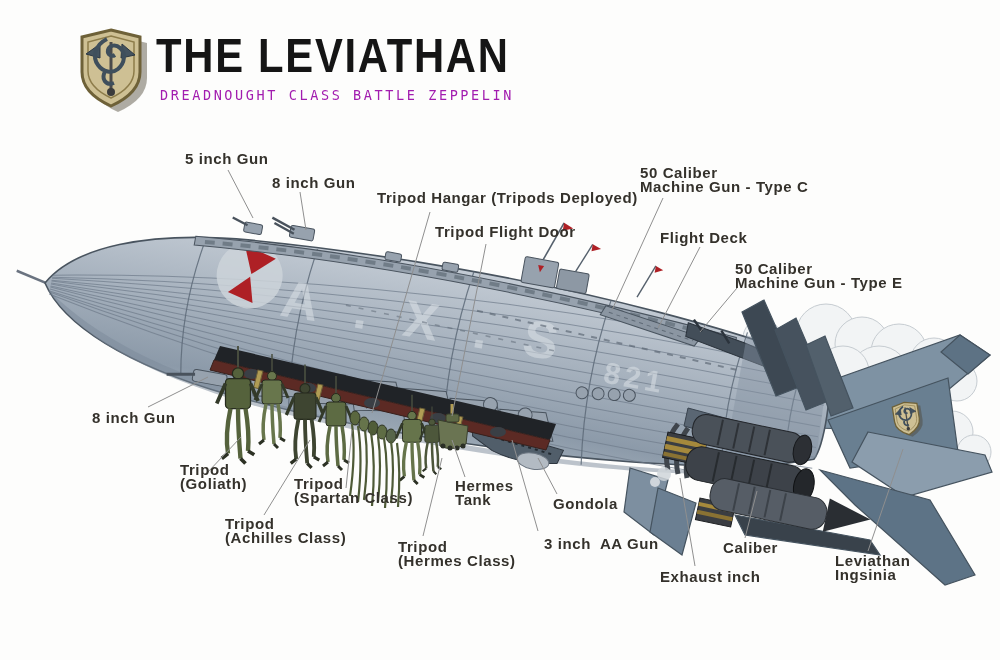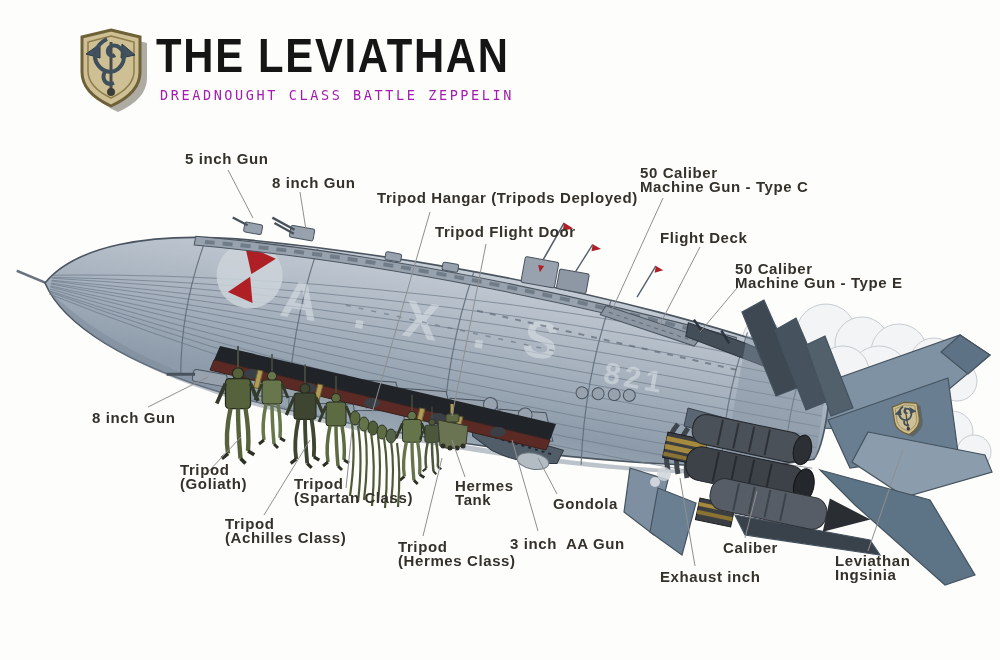--- a/index.html
+++ b/index.html
@@ -375,18 +375,18 @@
 (Goliath)</div>
   <div class="callout" style="left:294px;top:477px">Tripod
 (Spartan Class)</div>
   <div class="callout" style="left:225px;top:517px">Tripod
 (Achilles Class)</div>
   <div class="callout" style="left:398px;top:540px">Tripod
 (Hermes Class)</div>
   <div class="callout" style="left:455px;top:479px">Hermes
 Tank</div>
   <div class="callout" style="left:553px;top:497px">Gondola</div>
-  <div class="callout" style="left:510px;top:537px">3 inch  AA Gun</div>
+  <div class="callout" style="left:544px;top:537px">3 inch  AA Gun</div>
   <div class="callout" style="left:660px;top:570px">Exhaust inch</div>
   <div class="callout" style="left:723px;top:541px">Caliber</div>
   <div class="callout" style="left:835px;top:554px">Leviathan
 Ingsinia</div>
 </div>
 
 </body></html>

